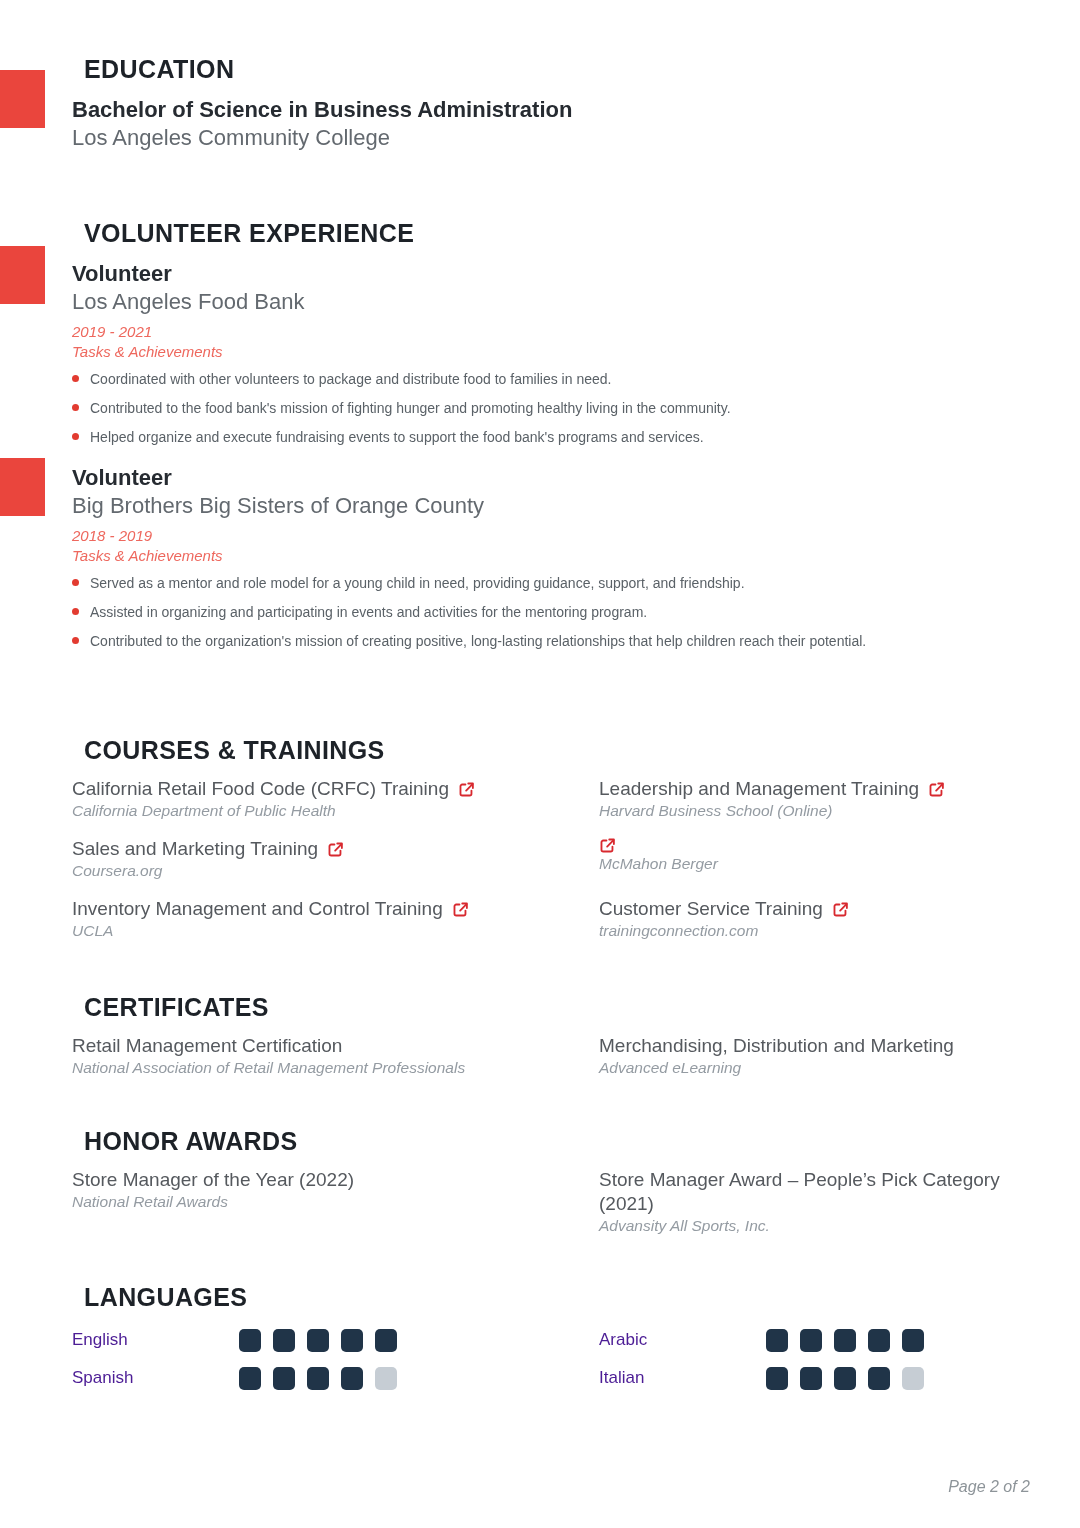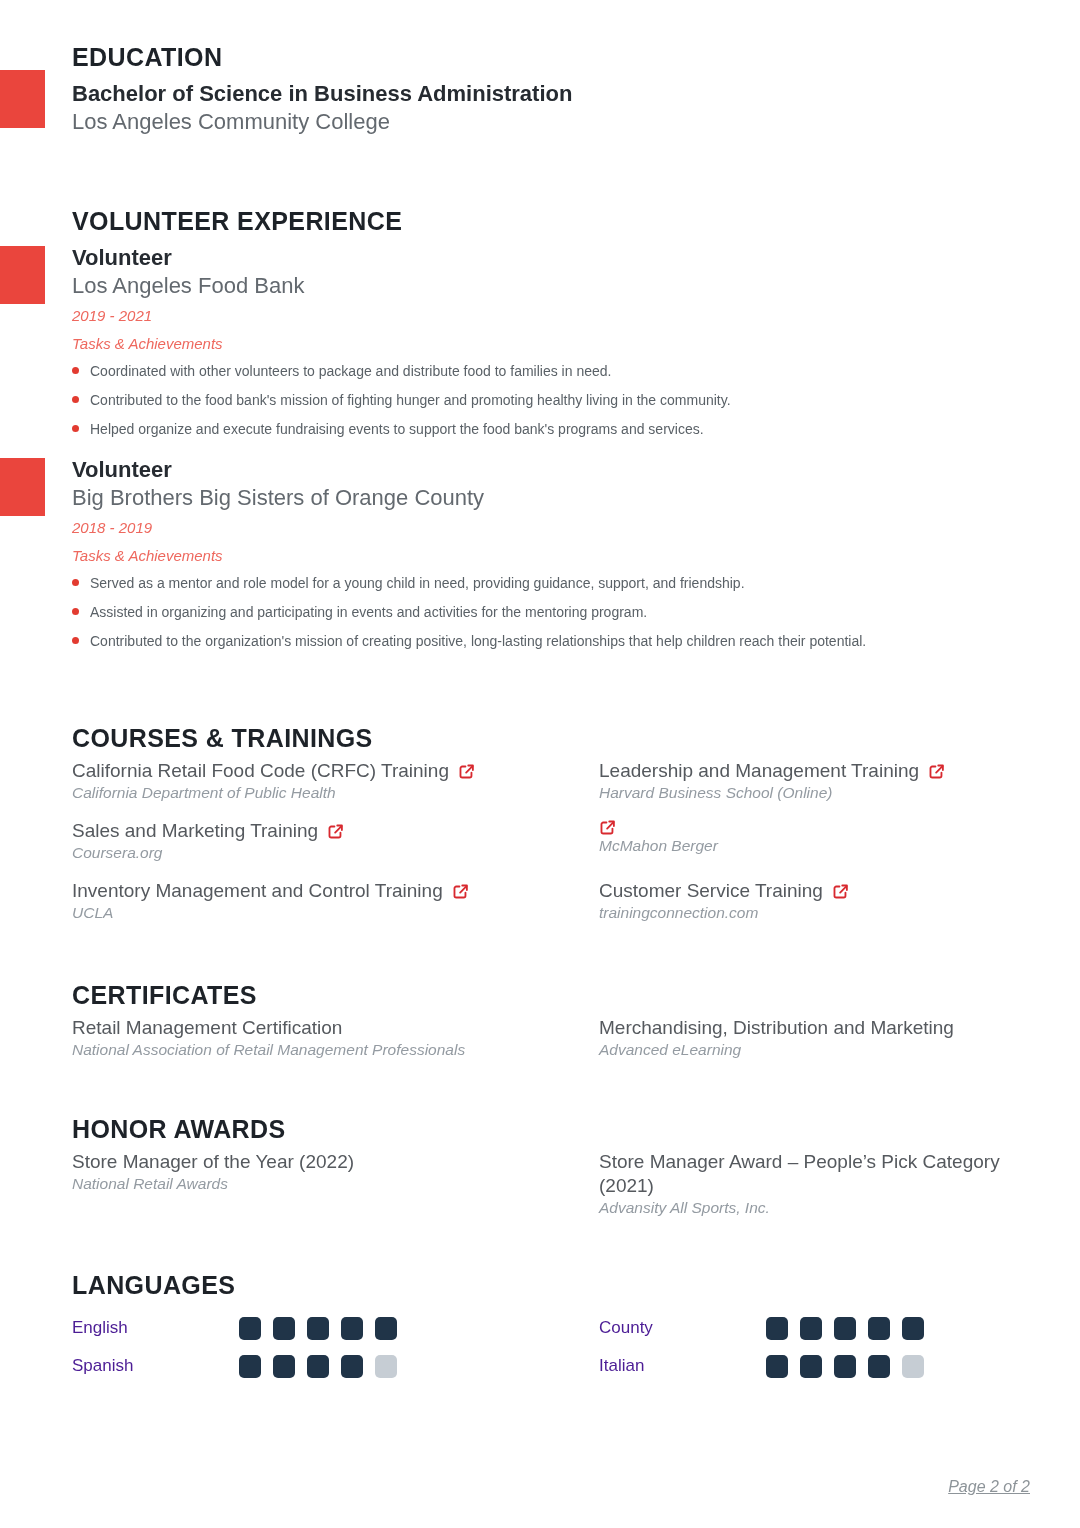--- a/index.html
+++ b/index.html
@@ -20,27 +20,27 @@
   html,body{margin:0;padding:0;background:#ffffff;}
   body{font-family:"Liberation Sans","DejaVu Sans",sans-serif;}
   .page{position:relative;width:1080px;height:1528px;background:#ffffff;overflow:hidden;}
 
   .accent-block{position:absolute;left:0;width:45px;height:58px;background:var(--red);}
   .accent-1{top:70px;}
   .accent-2{top:246px;}
   .accent-3{top:458px;}
 
   .section{position:absolute;left:72px;width:948px;}
-  .sec-heading{font-size:25px;line-height:30px;font-weight:700;color:var(--ink);letter-spacing:.4px;margin:0;}
+  .sec-heading{font-size:25px;line-height:30px;font-weight:700;color:var(--ink);letter-spacing:.4px;margin:12px;}
 
   
   .entry-role{font-size:22px;line-height:28px;font-weight:700;color:var(--title-ink);}
   .entry-org{font-size:22px;line-height:28px;font-weight:400;color:var(--gray);}
   .entry-dates{font-size:15px;line-height:20px;font-style:italic;color:var(--soft-red);margin-top:6px;}
-  .tasks-label{font-size:15px;line-height:20px;font-style:italic;color:var(--soft-red);margin-top:8px;}
+  .tasks-label{font-size:15px;line-height:20px;font-style:italic;color:var(--soft-red);margin-top:0;}
   .bullets{list-style:none;margin:6px 0 0 0;padding:0;}
   .bullets li{display:flex;gap:11px;font-size:14px;line-height:22px;color:var(--bullet-text);margin-bottom:7px;}
   .dot{flex:0 0 auto;width:7px;height:7px;border-radius:50%;background:#e23b30;margin-top:7px;}
   .entry{margin-top:8px;}
   .entry + .entry{margin-top:16px;}
 
   
   .grid2{display:grid;grid-template-columns:527px 421px;margin-top:6px;}
   .card{height:60px;}
   .card-title{font-size:19px;line-height:24px;color:var(--course-title);display:flex;align-items:center;gap:9px;}
@@ -51,21 +51,21 @@
   .link-icon svg{display:block;width:100%;height:100%;}
 
   
   .lang-grid{display:grid;grid-template-columns:527px 421px;row-gap:14px;margin-top:16px;}
   .lang-row{display:flex;align-items:center;height:24px;}
   .lang-name{width:167px;font-size:17px;color:#4c1d95;}
   .lang-squares{display:flex;gap:12px;}
   .lvl-sq{width:22px;height:23px;border-radius:5px;background:var(--light-sq);}
   .lvl-sq.filled{background:var(--navy);}
 
-  .footer{position:absolute;top:1477px;right:50px;font-size:16px;line-height:20px;font-style:italic;color:#8d9499;text-decoration:underline;}
+  .footer{position:absolute;top:1477px;right:50px;font-size:16px;line-height:20px;font-style:italic;color:#8d9499;}
 
   
   .sec-education{top:42px;}
   .sec-volunteer{top:206px;}
   .sec-courses{top:723px;}
   .sec-certificates{top:980px;}
   .sec-awards{top:1114px;}
   .sec-languages{top:1270px;}
 </style>
 </head>
@@ -264,21 +264,21 @@
         <span class="lang-name">English</span>
         <span class="lang-squares">
             <span class="lvl-sq filled"></span>
             <span class="lvl-sq filled"></span>
             <span class="lvl-sq filled"></span>
             <span class="lvl-sq filled"></span>
             <span class="lvl-sq filled"></span>
           </span>
       </div>
       <div class="lang-row">
-        <span class="lang-name">County</span>
+        <span class="lang-name">Arabic</span>
         <span class="lang-squares">
             <span class="lvl-sq filled"></span>
             <span class="lvl-sq filled"></span>
             <span class="lvl-sq filled"></span>
             <span class="lvl-sq filled"></span>
             <span class="lvl-sq filled"></span>
           </span>
       </div>
       <div class="lang-row">
         <span class="lang-name">Spanish</span>

